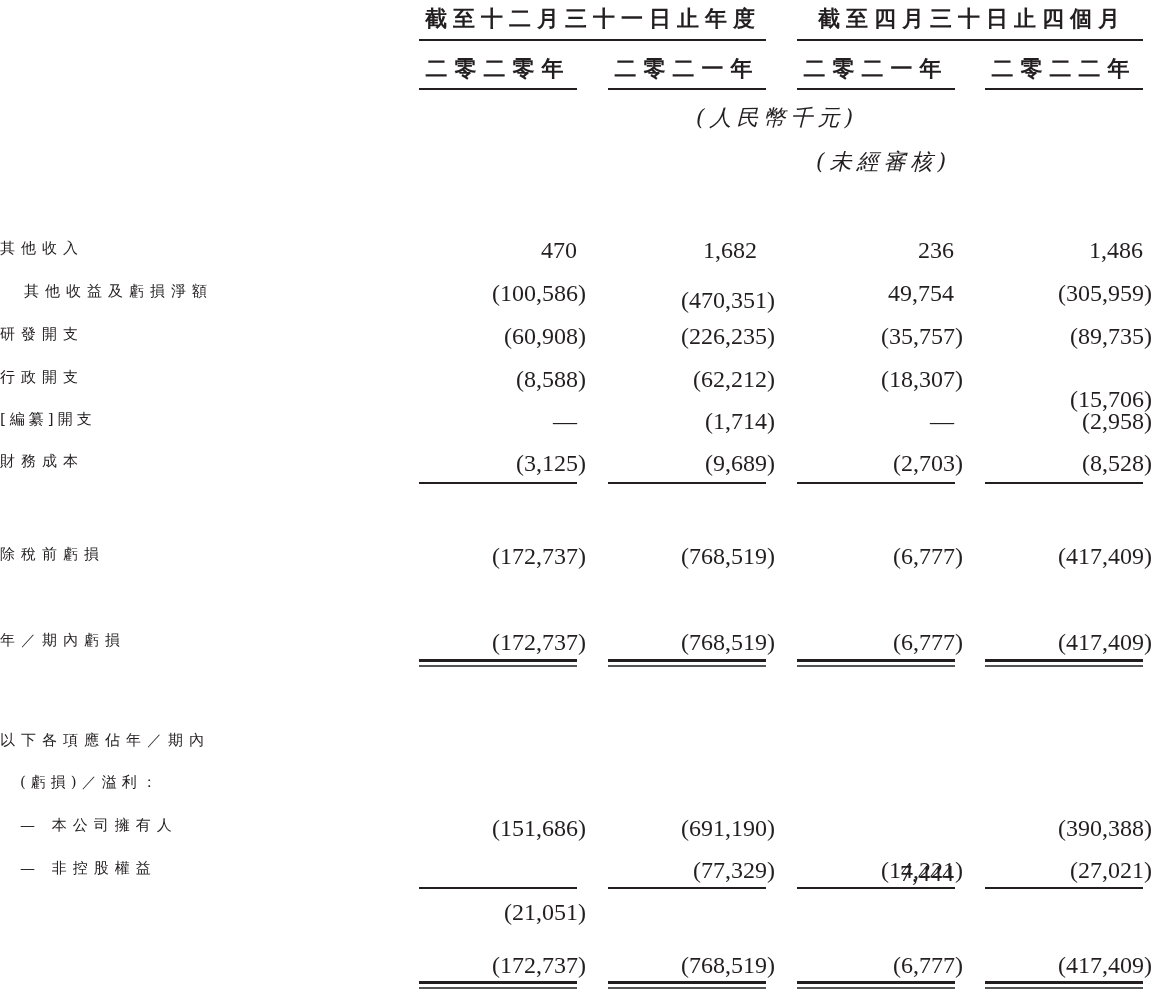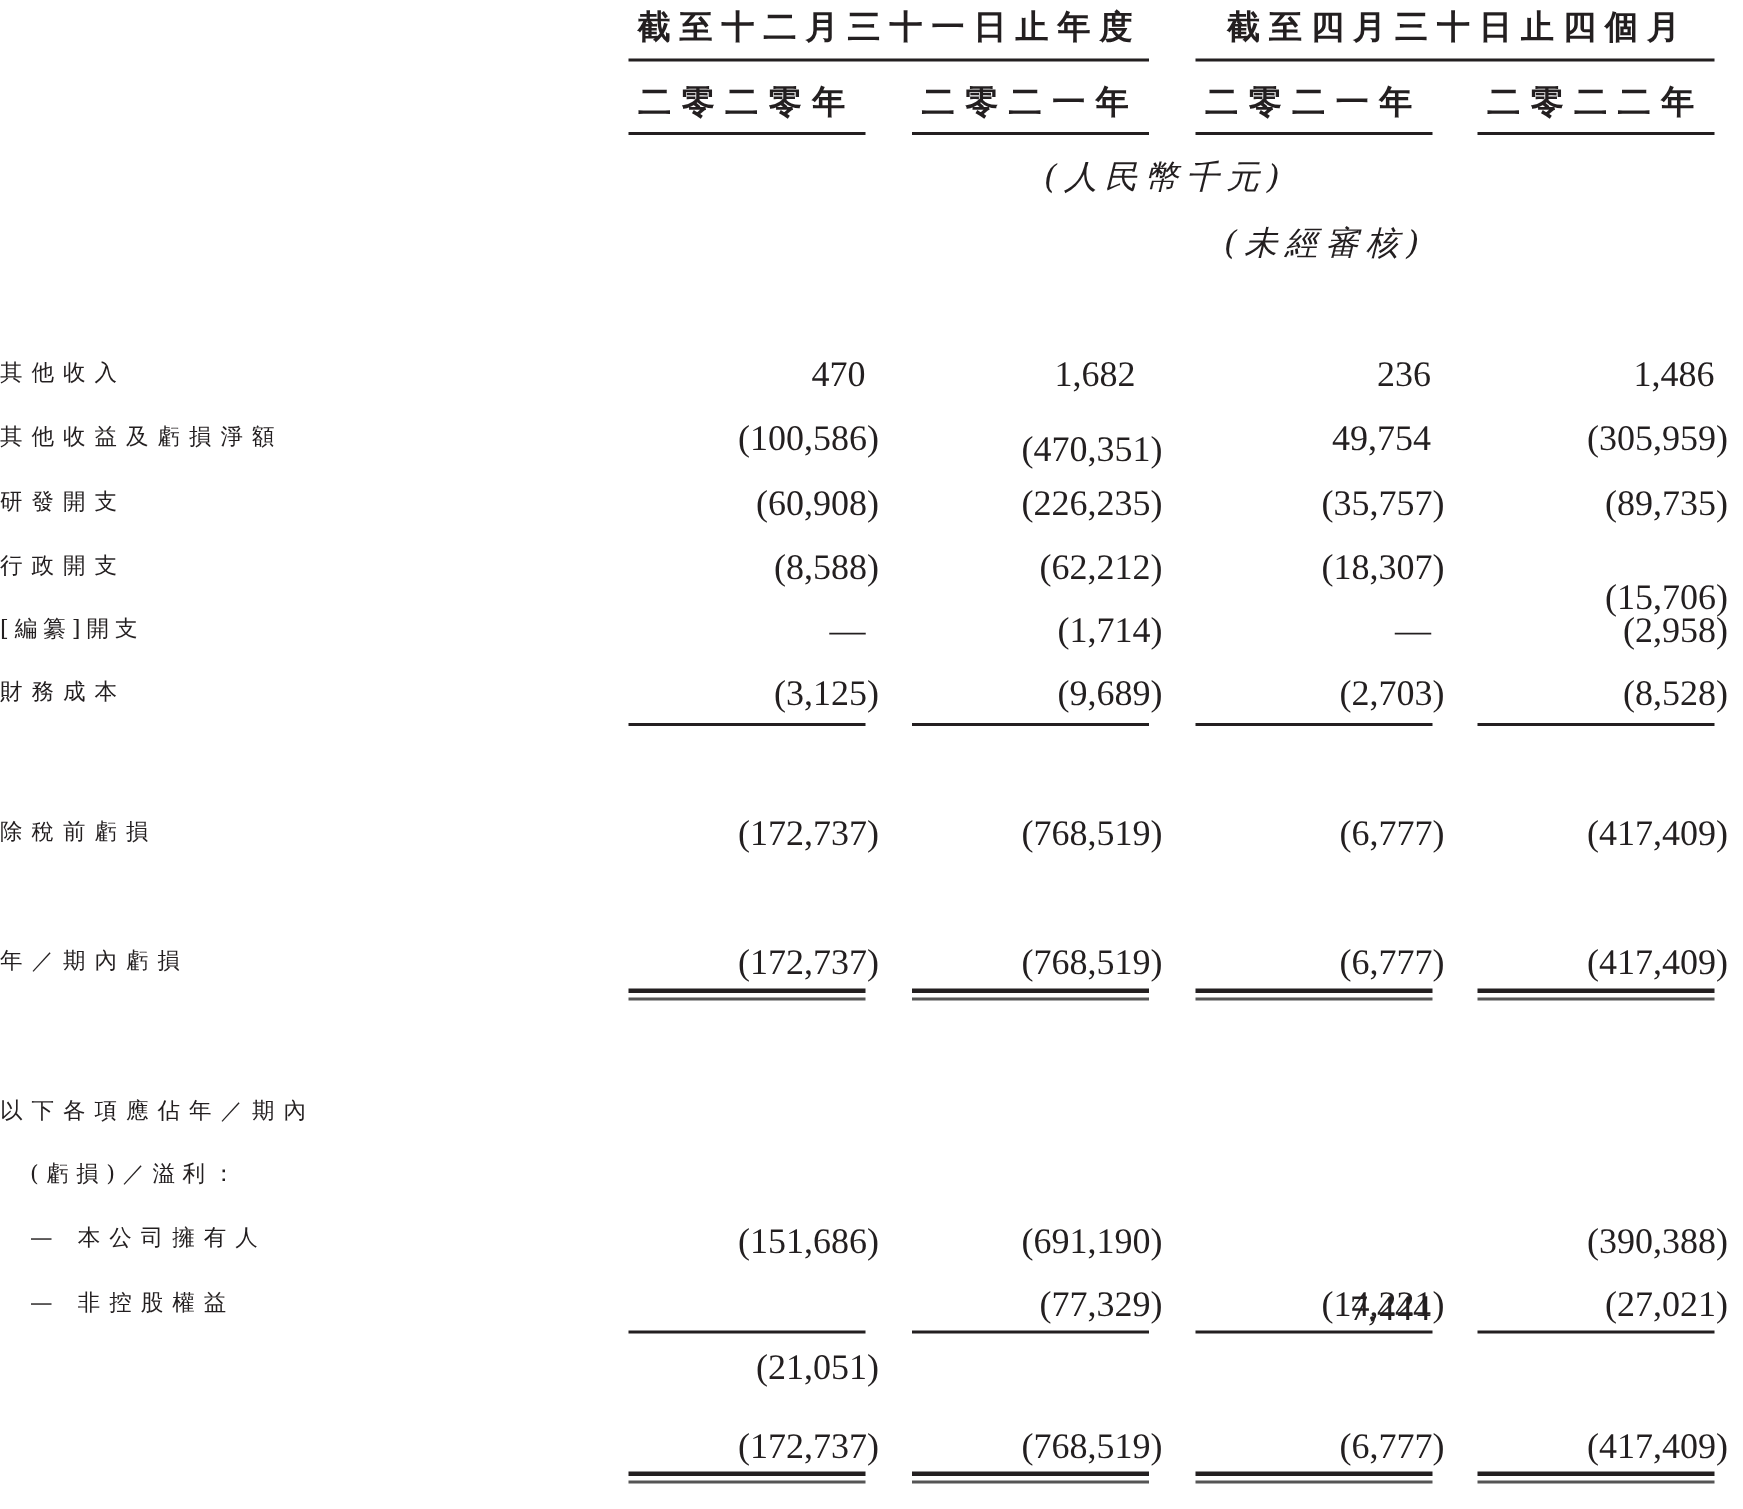--- a/index.html
+++ b/index.html
@@ -39,21 +39,21 @@
 
 <div class="abs unit" style="left:696px;top:103px;">(人民幣千元)</div>
 <div class="abs unit" style="left:816px;top:147px;">(未經審核)</div>
 
 <div class="abs label" style="top:233px;">其他收入</div>
 <div class="abs val pos" style="left:406px;top:235px;">470</div>
 <div class="abs val" style="left:586px;top:235px;padding-right:9px;box-sizing:border-box;">1,682</div>
 <div class="abs val pos" style="left:783px;top:235px;">236</div>
 <div class="abs val pos" style="left:972px;top:235px;">1,486</div>
 
-<div class="abs label" style="top:276px;">其他收益及虧損淨額</div>
+<div class="abs label" style="top:276px;padding-left:24px;">其他收益及虧損淨額</div>
 <div class="abs val" style="left:406px;top:278px;">(100,586)</div>
 <div class="abs val" style="left:595px;top:261px;margin-top:24px;">(470,351)</div>
 <div class="abs val pos" style="left:783px;top:278px;">49,754</div>
 <div class="abs val" style="left:972px;top:278px;">(305,959)</div>
 
 <div class="abs label" style="top:319px;">研發開支</div>
 <div class="abs val" style="left:406px;top:321px;">(60,908)</div>
 <div class="abs val" style="left:595px;top:321px;">(226,235)</div>
 <div class="abs val" style="left:783px;top:321px;">(35,757)</div>
 <div class="abs val" style="left:972px;top:321px;">(89,735)</div>

